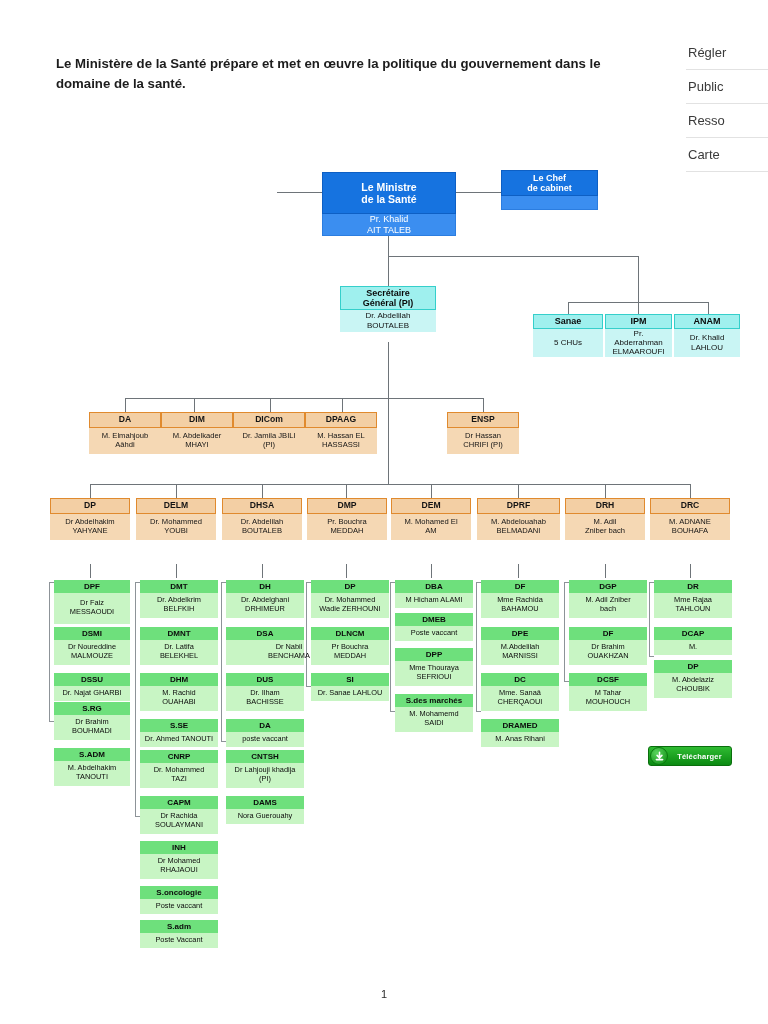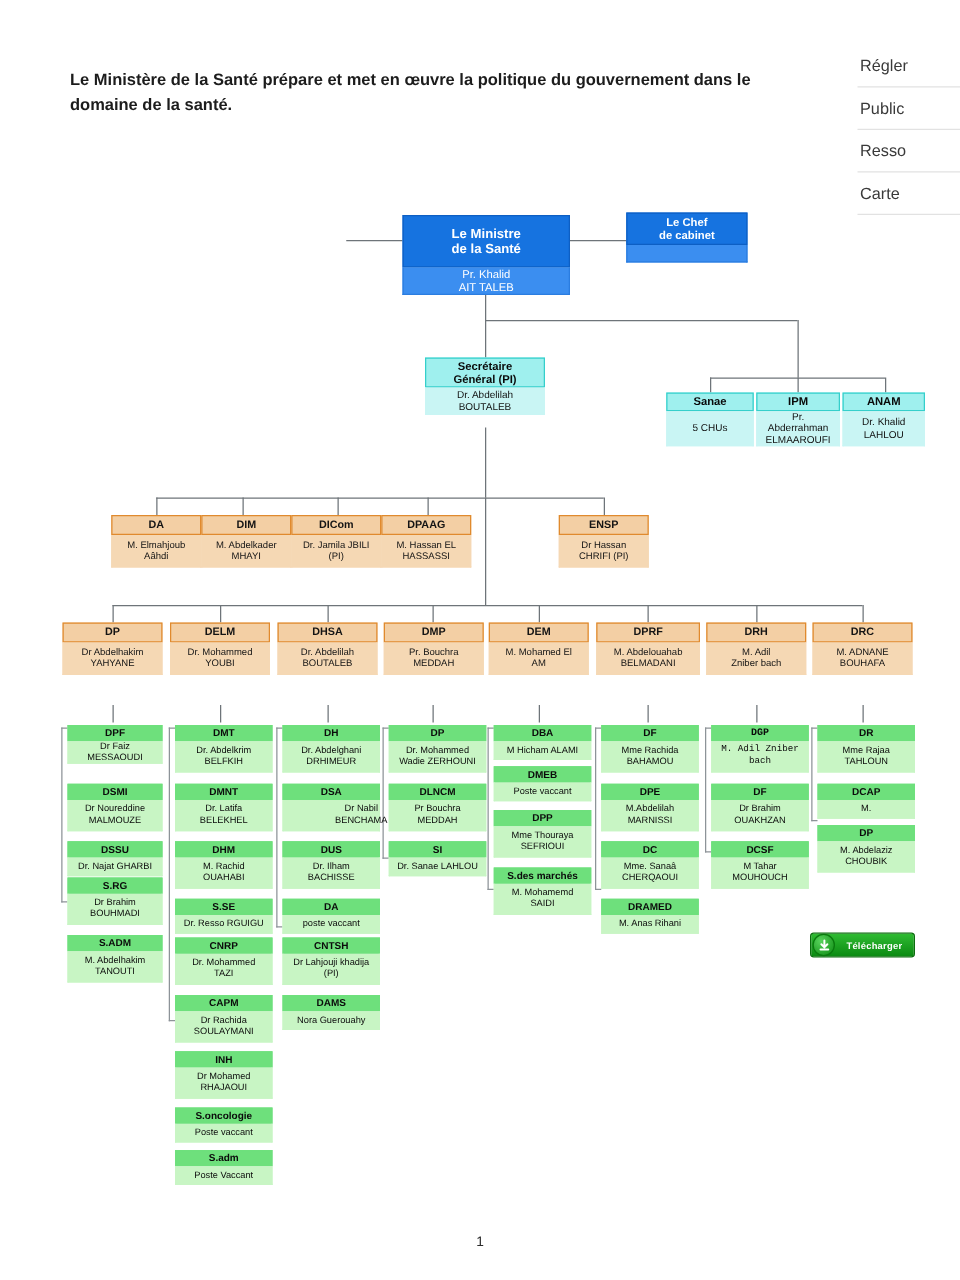--- a/index.html
+++ b/index.html
@@ -331,21 +331,21 @@
   <div class="brk" style="left:135px; top:582px; height:235px;"></div>
   <div class="brk" style="left:221px; top:582px; height:160px;"></div>
   <div class="brk" style="left:306px; top:582px; height:105px;"></div>
   <div class="brk" style="left:390px; top:582px; height:130px;"></div>
   <div class="brk" style="left:476px; top:582px; height:130px;"></div>
   <div class="brk" style="left:564px; top:582px; height:100px;"></div>
   <div class="brk" style="left:649px; top:582px; height:75px;"></div>
 
   <div class="node green" style="left:54px; top:580px; width:76px;">
     <div class="hd" style="height:13px;">DPF</div>
-    <div class="bd" style="height:18px;">Dr Faiz<br>MESSAOUDI</div>
+    <div class="bd" style="height:31px;">Dr Faiz<br>MESSAOUDI</div>
   </div>
   <div class="node green" style="left:54px; top:627px; width:76px;">
     <div class="hd" style="height:13px;">DSMI</div>
     <div class="bd" style="height:25px;">Dr Noureddine<br>MALMOUZE</div>
   </div>
   <div class="node green" style="left:54px; top:673px; width:76px;">
     <div class="hd" style="height:13px;">DSSU</div>
     <div class="bd" style="height:15px;">Dr. Najat GHARBI</div>
   </div>
   <div class="node green" style="left:54px; top:702px; width:76px;">
@@ -364,21 +364,21 @@
   <div class="node green" style="left:140px; top:627px; width:78px;">
     <div class="hd" style="height:13px;">DMNT</div>
     <div class="bd" style="height:25px;">Dr. Latifa<br>BELEKHEL</div>
   </div>
   <div class="node green" style="left:140px; top:673px; width:78px;">
     <div class="hd" style="height:13px;">DHM</div>
     <div class="bd" style="height:25px;">M. Rachid<br>OUAHABI</div>
   </div>
   <div class="node green" style="left:140px; top:719px; width:78px;">
     <div class="hd" style="height:13px;">S.SE</div>
-    <div class="bd" style="height:15px;">Dr. Resso RGUIGU</div>
+    <div class="bd" style="height:15px;">Dr. Ahmed TANOUTI</div>
   </div>
   <div class="node green" style="left:140px; top:750px; width:78px;">
     <div class="hd" style="height:13px;">CNRP</div>
     <div class="bd" style="height:25px;">Dr. Mohammed<br>TAZI</div>
   </div>
   <div class="node green" style="left:140px; top:796px; width:78px;">
     <div class="hd" style="height:13px;">CAPM</div>
     <div class="bd" style="height:25px;">Dr Rachida<br>SOULAYMANI</div>
   </div>
   <div class="node green" style="left:140px; top:841px; width:78px;">
@@ -459,21 +459,21 @@
   </div>
   <div class="node green" style="left:481px; top:673px; width:78px;">
     <div class="hd" style="height:13px;">DC</div>
     <div class="bd" style="height:25px;">Mme. Sanaâ<br>CHERQAOUI</div>
   </div>
   <div class="node green" style="left:481px; top:719px; width:78px;">
     <div class="hd" style="height:13px;">DRAMED</div>
     <div class="bd" style="height:15px;">M. Anas Rihani</div>
   </div>
 
-  <div class="node green" style="left:569px; top:580px; width:78px;font-family:Liberation Mono, monospace;">
+  <div class="node green" style="left:569px; top:580px; width:78px;">
     <div class="hd" style="height:13px;">DGP</div>
     <div class="bd" style="height:25px;">M. Adil Zniber<br>bach</div>
   </div>
   <div class="node green" style="left:569px; top:627px; width:78px;">
     <div class="hd" style="height:13px;">DF</div>
     <div class="bd" style="height:25px;">Dr Brahim<br>OUAKHZAN</div>
   </div>
   <div class="node green" style="left:569px; top:673px; width:78px;">
     <div class="hd" style="height:13px;">DCSF</div>
     <div class="bd" style="height:25px;">M Tahar<br>MOUHOUCH</div>

